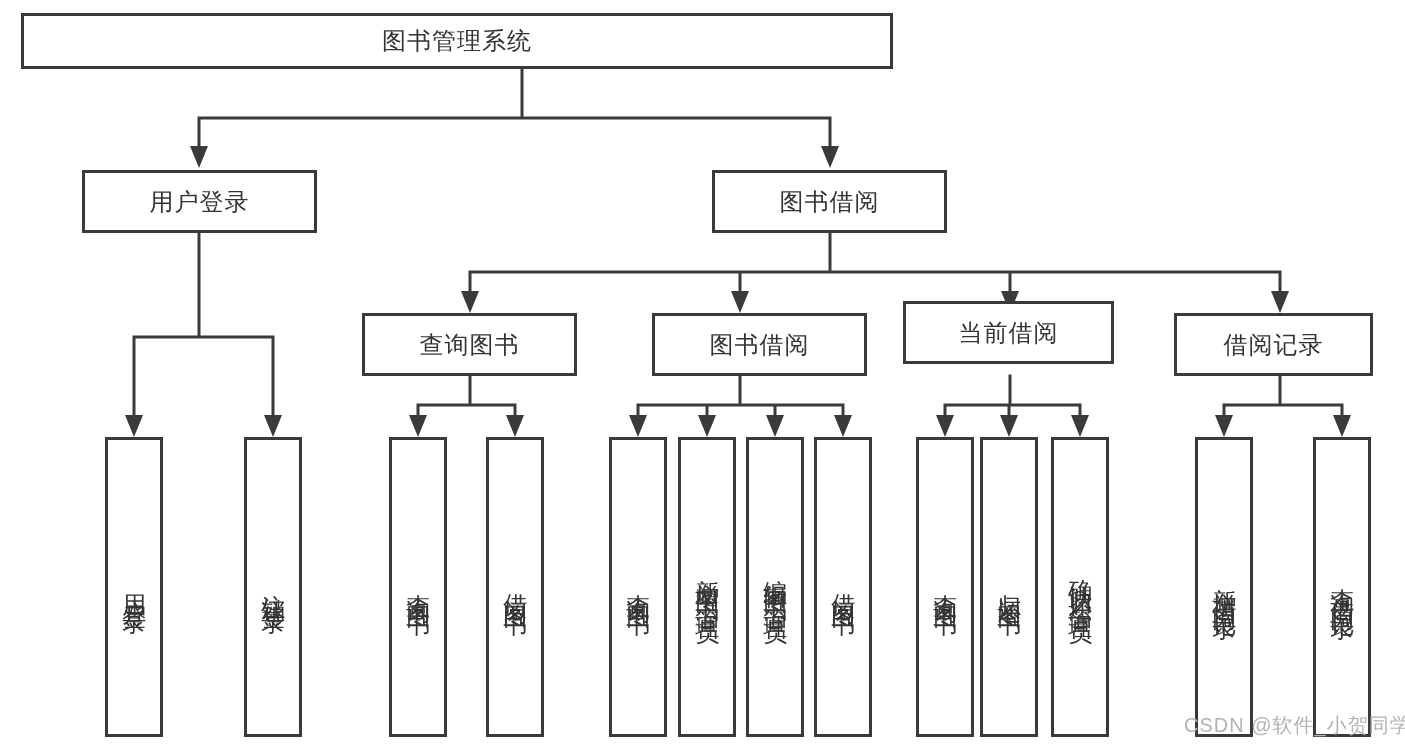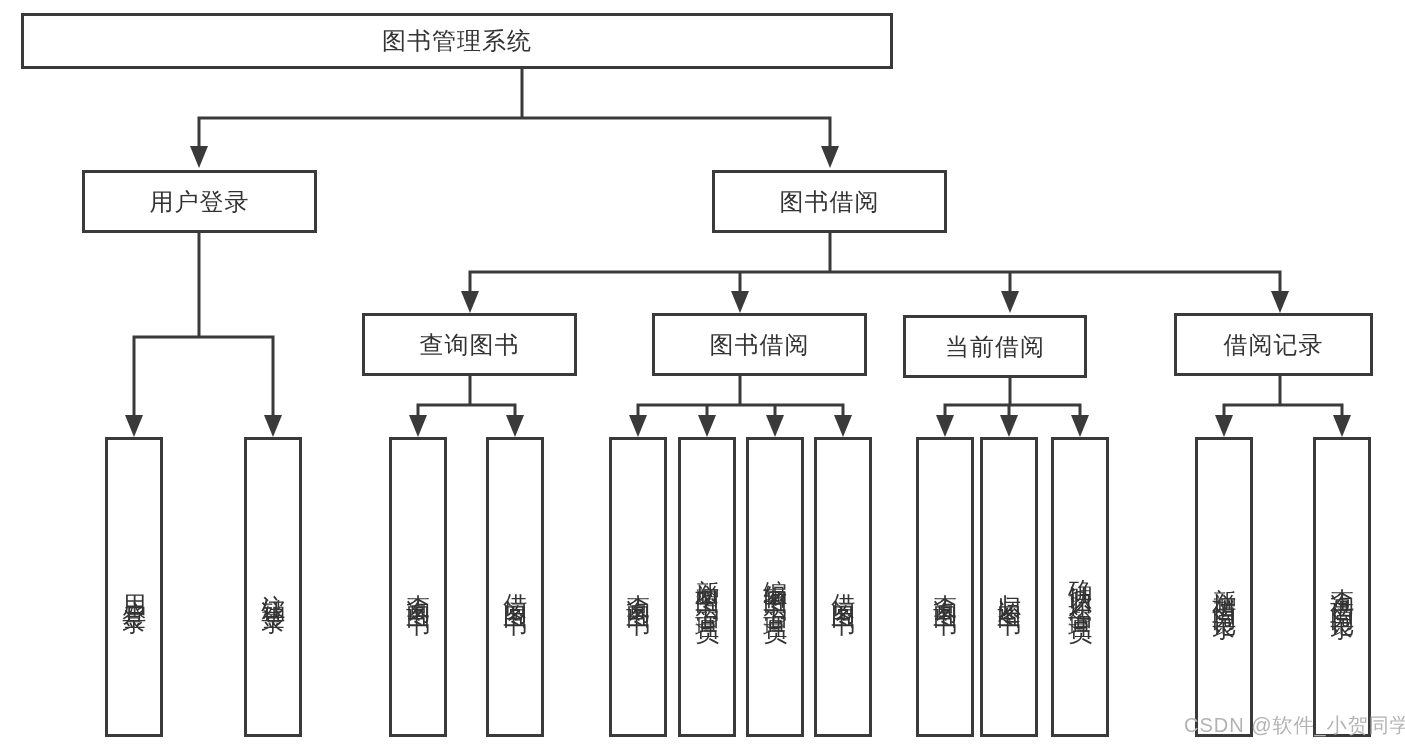--- a/index.html
+++ b/index.html
@@ -116,21 +116,21 @@
   <div class="node lvl2" style="left:712px;top:170px;width:235px;height:63px">
     <span class="hlabel">图书借阅</span>
   </div>
 
   <div class="node lvl3" style="left:362px;top:313px;width:215px;height:63px">
     <span class="hlabel">查询图书</span>
   </div>
   <div class="node lvl3" style="left:652px;top:313px;width:215px;height:63px">
     <span class="hlabel">图书借阅</span>
   </div>
-  <div class="node lvl3" style="left:903px;top:315px;width:184px;height:63px">
+  <div class="node lvl3" style="left:903px;top:301px;width:211px;height:63px">
     <span class="hlabel">当前借阅</span>
   </div>
   <div class="node lvl3" style="left:1174px;top:313px;width:199px;height:63px">
     <span class="hlabel">借阅记录</span>
   </div>
 
   <div class="node leaf" style="left:105px;top:437px;width:58px;height:300px">
     <span class="vlabel">用户登录</span>
   </div>
   <div class="node leaf" style="left:244px;top:437px;width:58px;height:300px">

